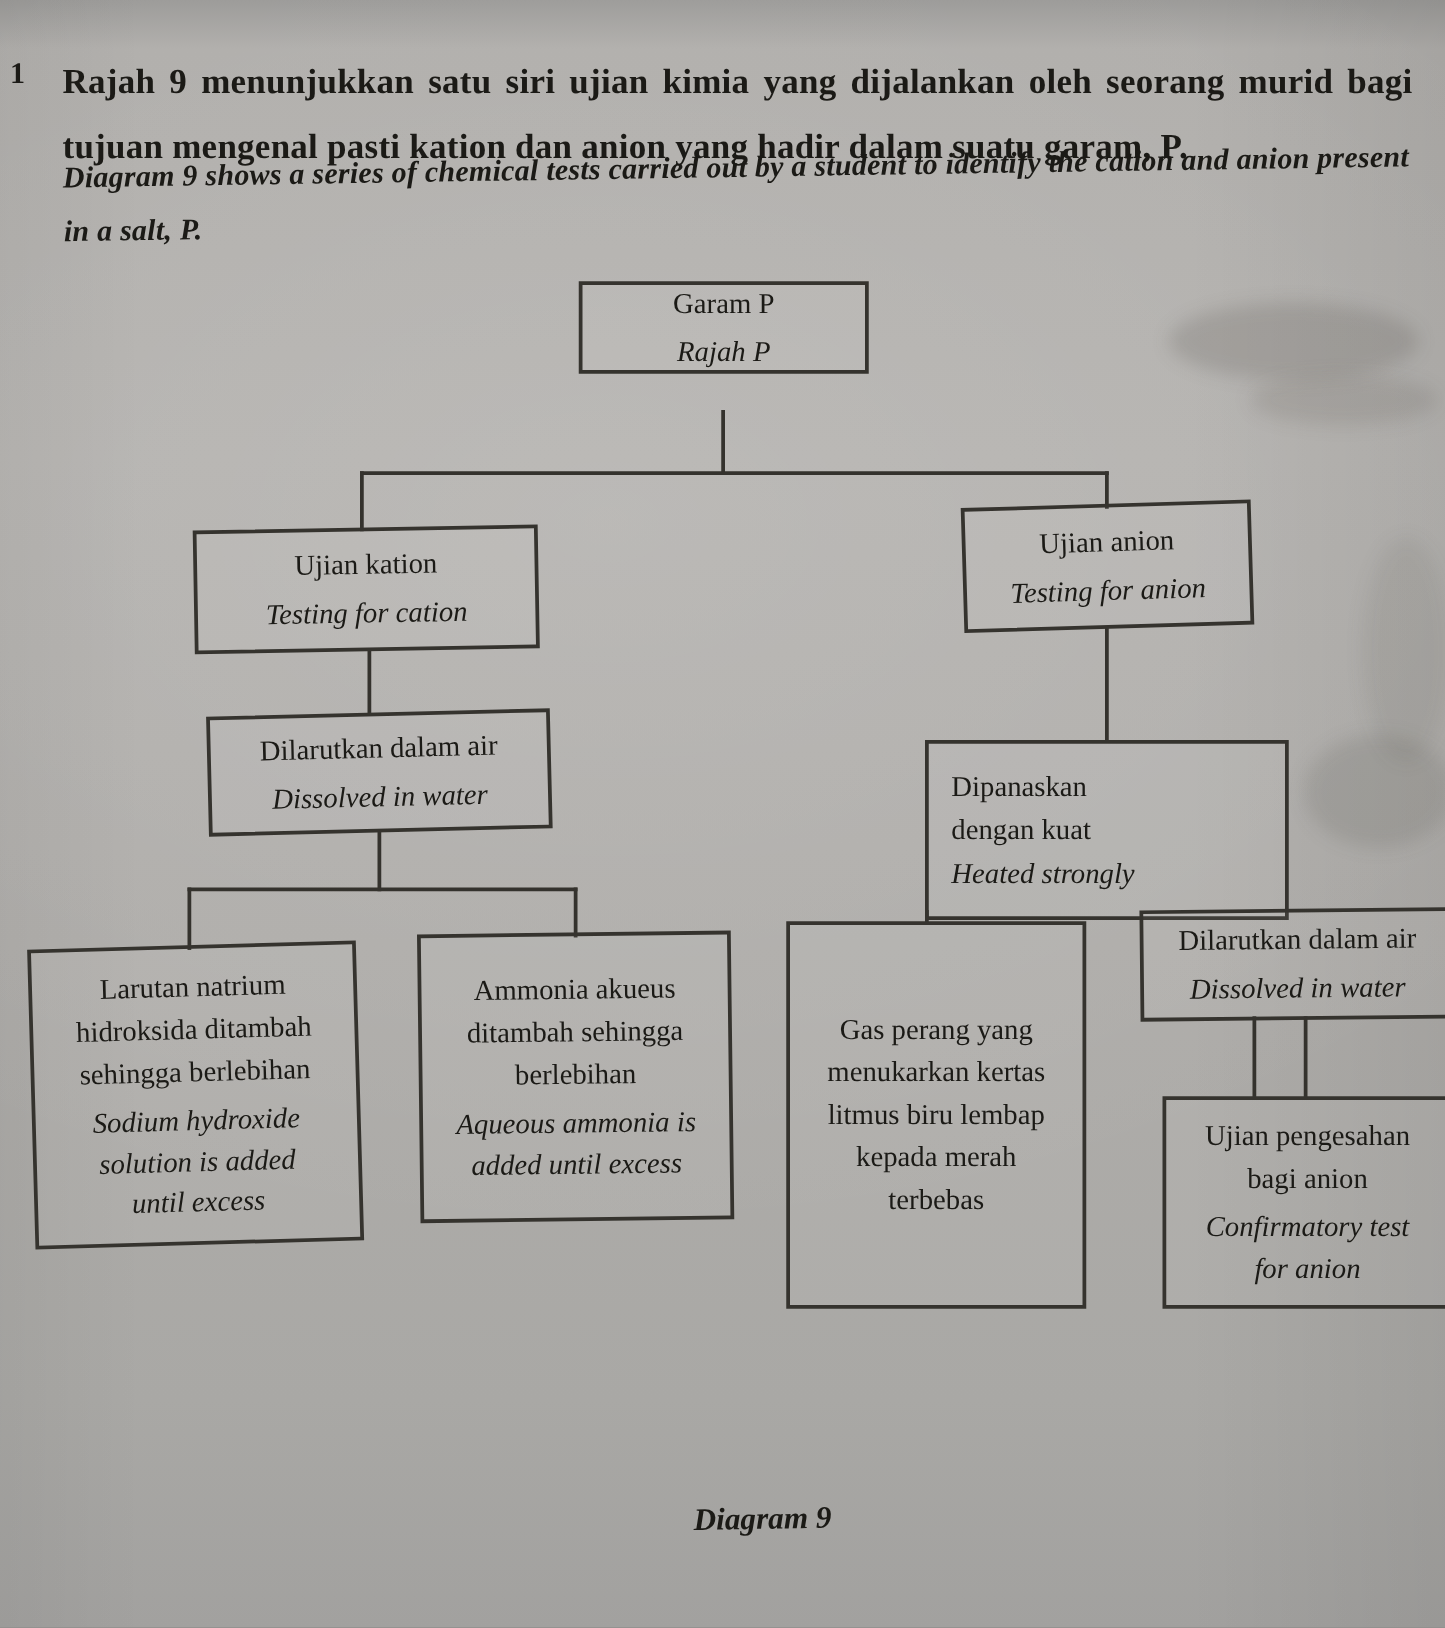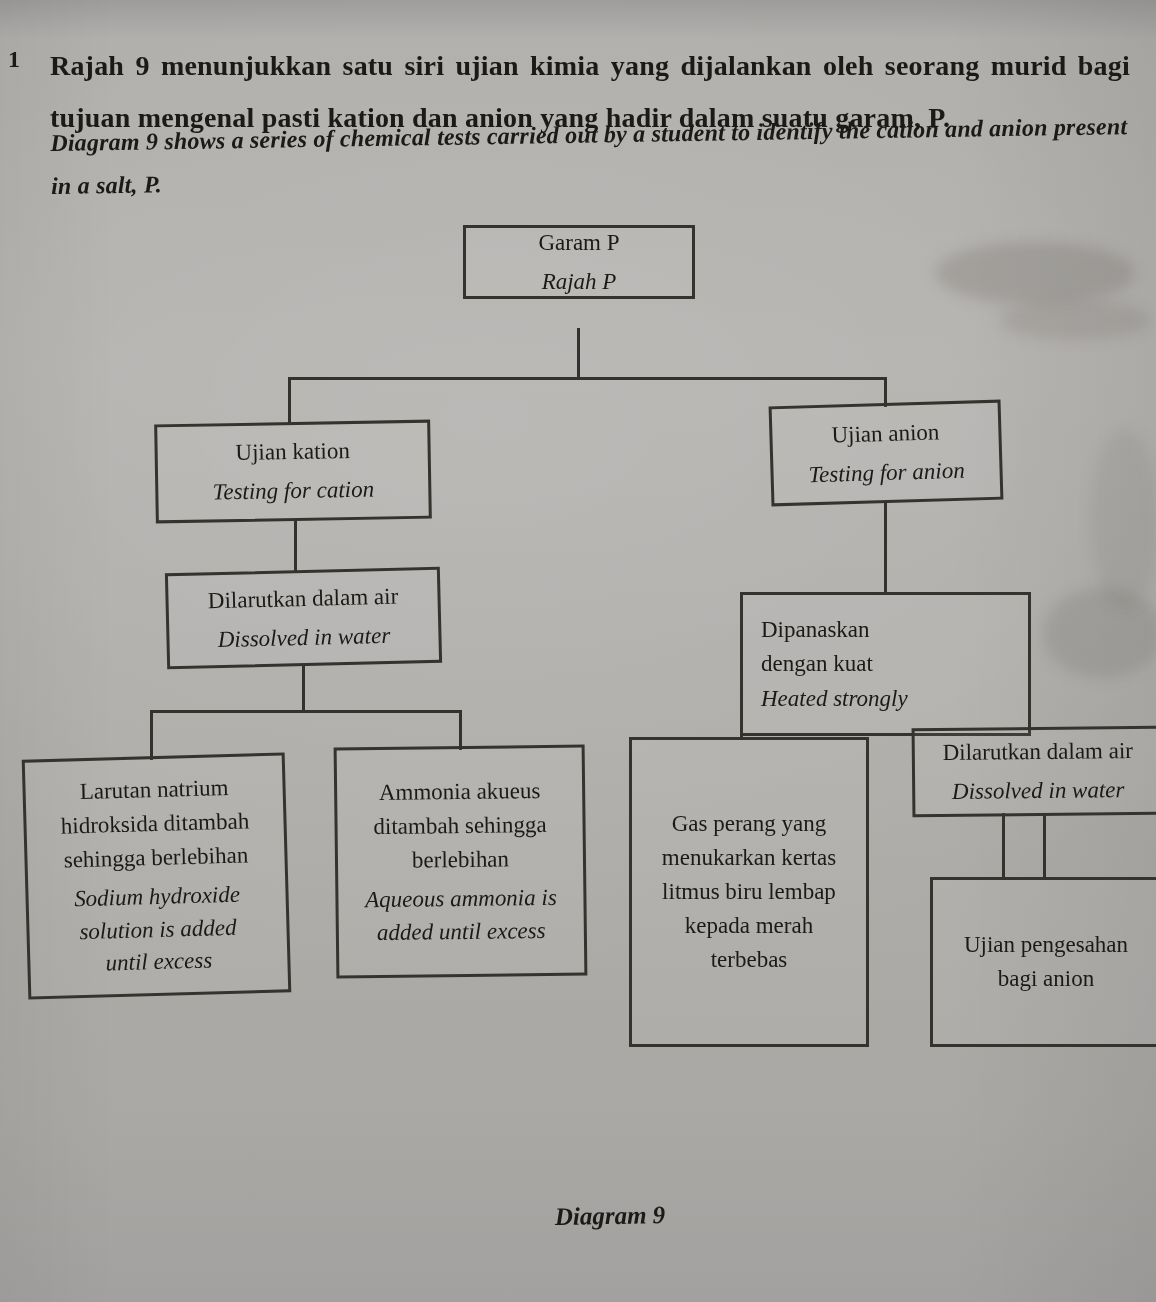--- a/index.html
+++ b/index.html
@@ -141,17 +141,19 @@
   </div>
 
   <div class="box b-dissolved-right">
     <div class="my">Dilarutkan dalam air</div>
     <div class="en">Dissolved in water</div>
   </div>
 
   <div class="box b-conf">
     <div class="my">Ujian pengesahan
 bagi anion</div>
+    <div class="en">Confirmatory test
+for anion</div>
   </div>
 
   <div class="caption cap-en">Diagram 9</div>
 
 </div>
 
 </body></html>

